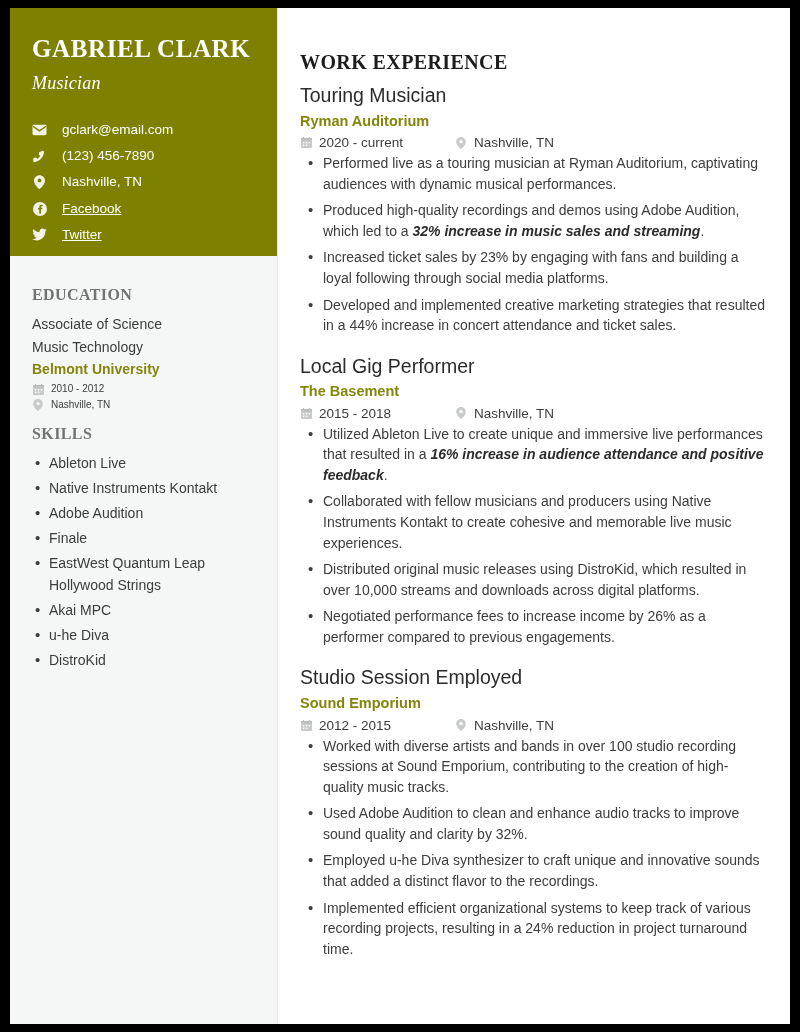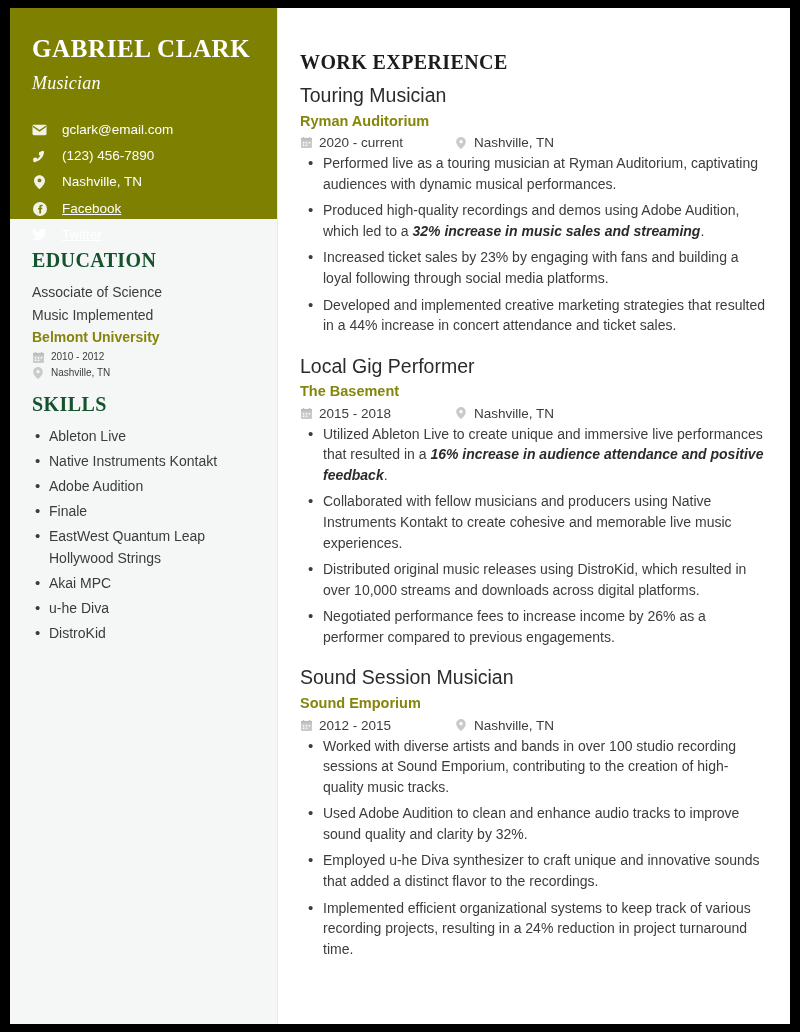--- a/index.html
+++ b/index.html
@@ -26,21 +26,21 @@
   .sidebar {
     width: 268px;
     flex: 0 0 268px;
     background: #f5f6f6;
     border-right: 1px solid #e8e8e8;
   }
 
   .sidebar-header {
     background: #7d8000;
     padding: 22px 22px 6px 22px;
-    height: 211px;
+    height: 248px;
   }
 
   .full-name {
     font-family: "Liberation Serif", serif;
     font-weight: bold;
     font-size: 25px;
     letter-spacing: 0.6px;
     color: #ffffff;
     line-height: 1.15;
     margin-top: 5px;
@@ -81,22 +81,22 @@
 
   .contact-item .ico svg { display: block; }
 
   .contact-link { text-decoration: underline; color: #ffffff; }
 
   .sidebar-body { padding: 18px 22px 0 22px; }
 
   .side-heading {
     font-family: "Liberation Serif", serif;
     font-weight: bold;
-    font-size: 20px;
-    color: #14532d;
+    font-size: 16px;
+    color: #737373;
     letter-spacing: 0.4px;
     margin-top: 12px;
     margin-bottom: 9px;
   }
 
   .edu-line {
     font-size: 14px;
     color: #3c3c3c;
     line-height: 1.62;
   }
@@ -285,21 +285,21 @@
           <span class="contact-link">Twitter</span>
         </li>
 
       </ul>
     </div>
 
     <div class="sidebar-body">
 
       <div class="side-heading">EDUCATION</div>
       <div class="edu-line">Associate of Science</div>
-      <div class="edu-line">Music Implemented</div>
+      <div class="edu-line">Music Technology</div>
       <div class="edu-school">Belmont University</div>
 
       <div class="meta-row">
         <span class="ico">
           <svg width="11" height="11" viewBox="0 0 12 12">
               <rect x="0" y="1" width="12" height="11" rx="1" fill="#c9cbcb"></rect>
               <rect x="0" y="1" width="12" height="2.6" fill="#bcbebe"></rect>
               <rect x="2" y="0" width="1.4" height="2.4" fill="#bcbebe"></rect>
               <rect x="8.6" y="0" width="1.4" height="2.4" fill="#bcbebe"></rect>
               <rect x="2" y="5.5" width="1.6" height="1.5" fill="#ffffff"></rect>
@@ -408,21 +408,21 @@
             </span>
           </div>
           <ul class="bullets">
             <li>Utilized Ableton Live to create unique and immersive live performances that resulted in a <b>16% increase in audience attendance and positive feedback</b>.</li>
             <li>Collaborated with fellow musicians and producers using Native Instruments Kontakt to create cohesive and memorable live music experiences.</li>
             <li>Distributed original music releases using DistroKid, which resulted in over 10,000 streams and downloads across digital platforms.</li>
             <li>Negotiated performance fees to increase income by 26% as a performer compared to previous engagements.</li>
           </ul>
         </div>
         <div class="job">
-          <div class="job-role">Sound Session Musician</div>
+          <div class="job-role">Studio Session Employed</div>
           <div class="job-company">Sound Emporium</div>
           <div class="job-meta">
             <span class="seg date">
               <span class="ico">
                 <svg width="11" height="11" viewBox="0 0 12 12">
                   <rect x="0" y="1" width="12" height="11" rx="1" fill="#c9cbcb"></rect>
                   <rect x="0" y="1" width="12" height="2.6" fill="#bcbebe"></rect>
                   <rect x="2" y="0" width="1.4" height="2.4" fill="#bcbebe"></rect>
                   <rect x="8.6" y="0" width="1.4" height="2.4" fill="#bcbebe"></rect>
                   <rect x="2" y="5.5" width="1.6" height="1.5" fill="#ffffff"></rect>

